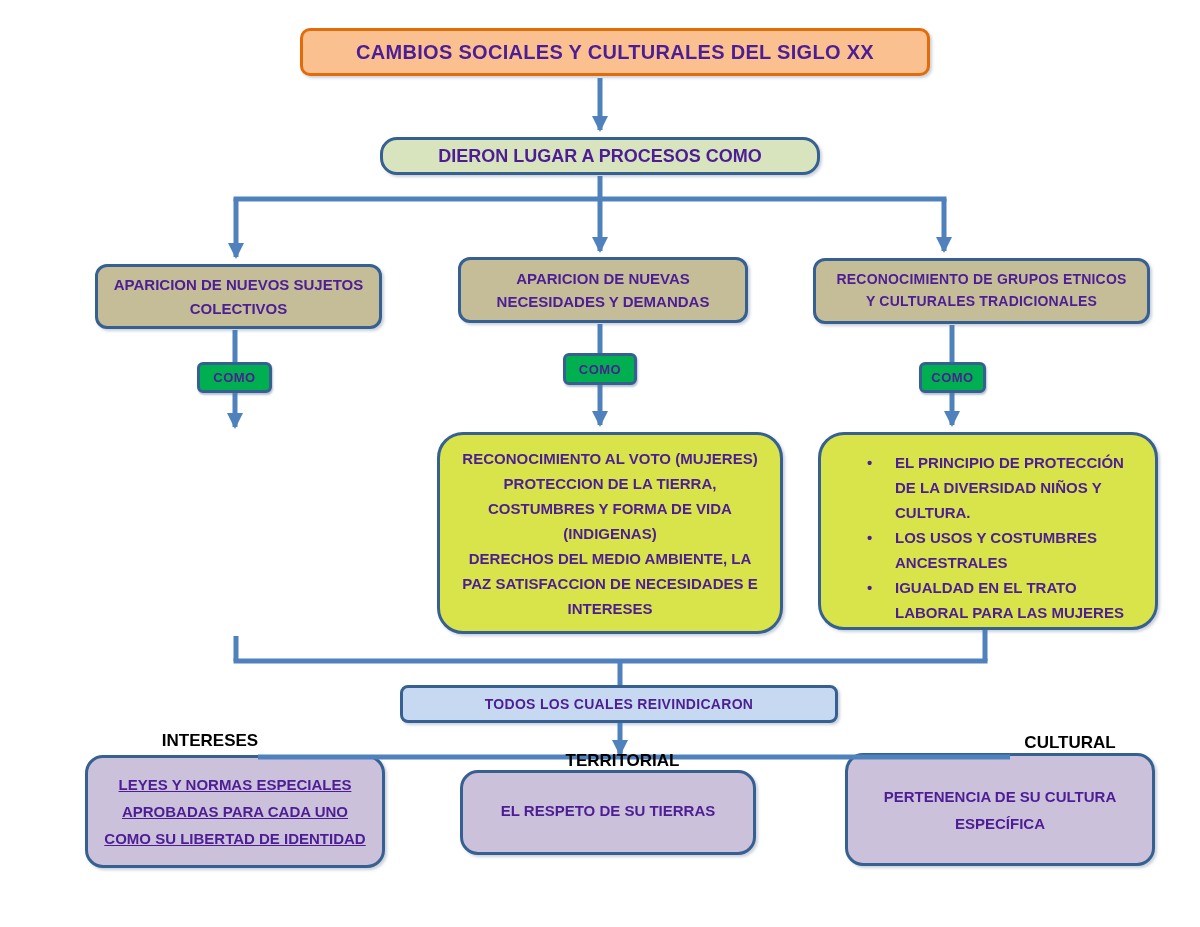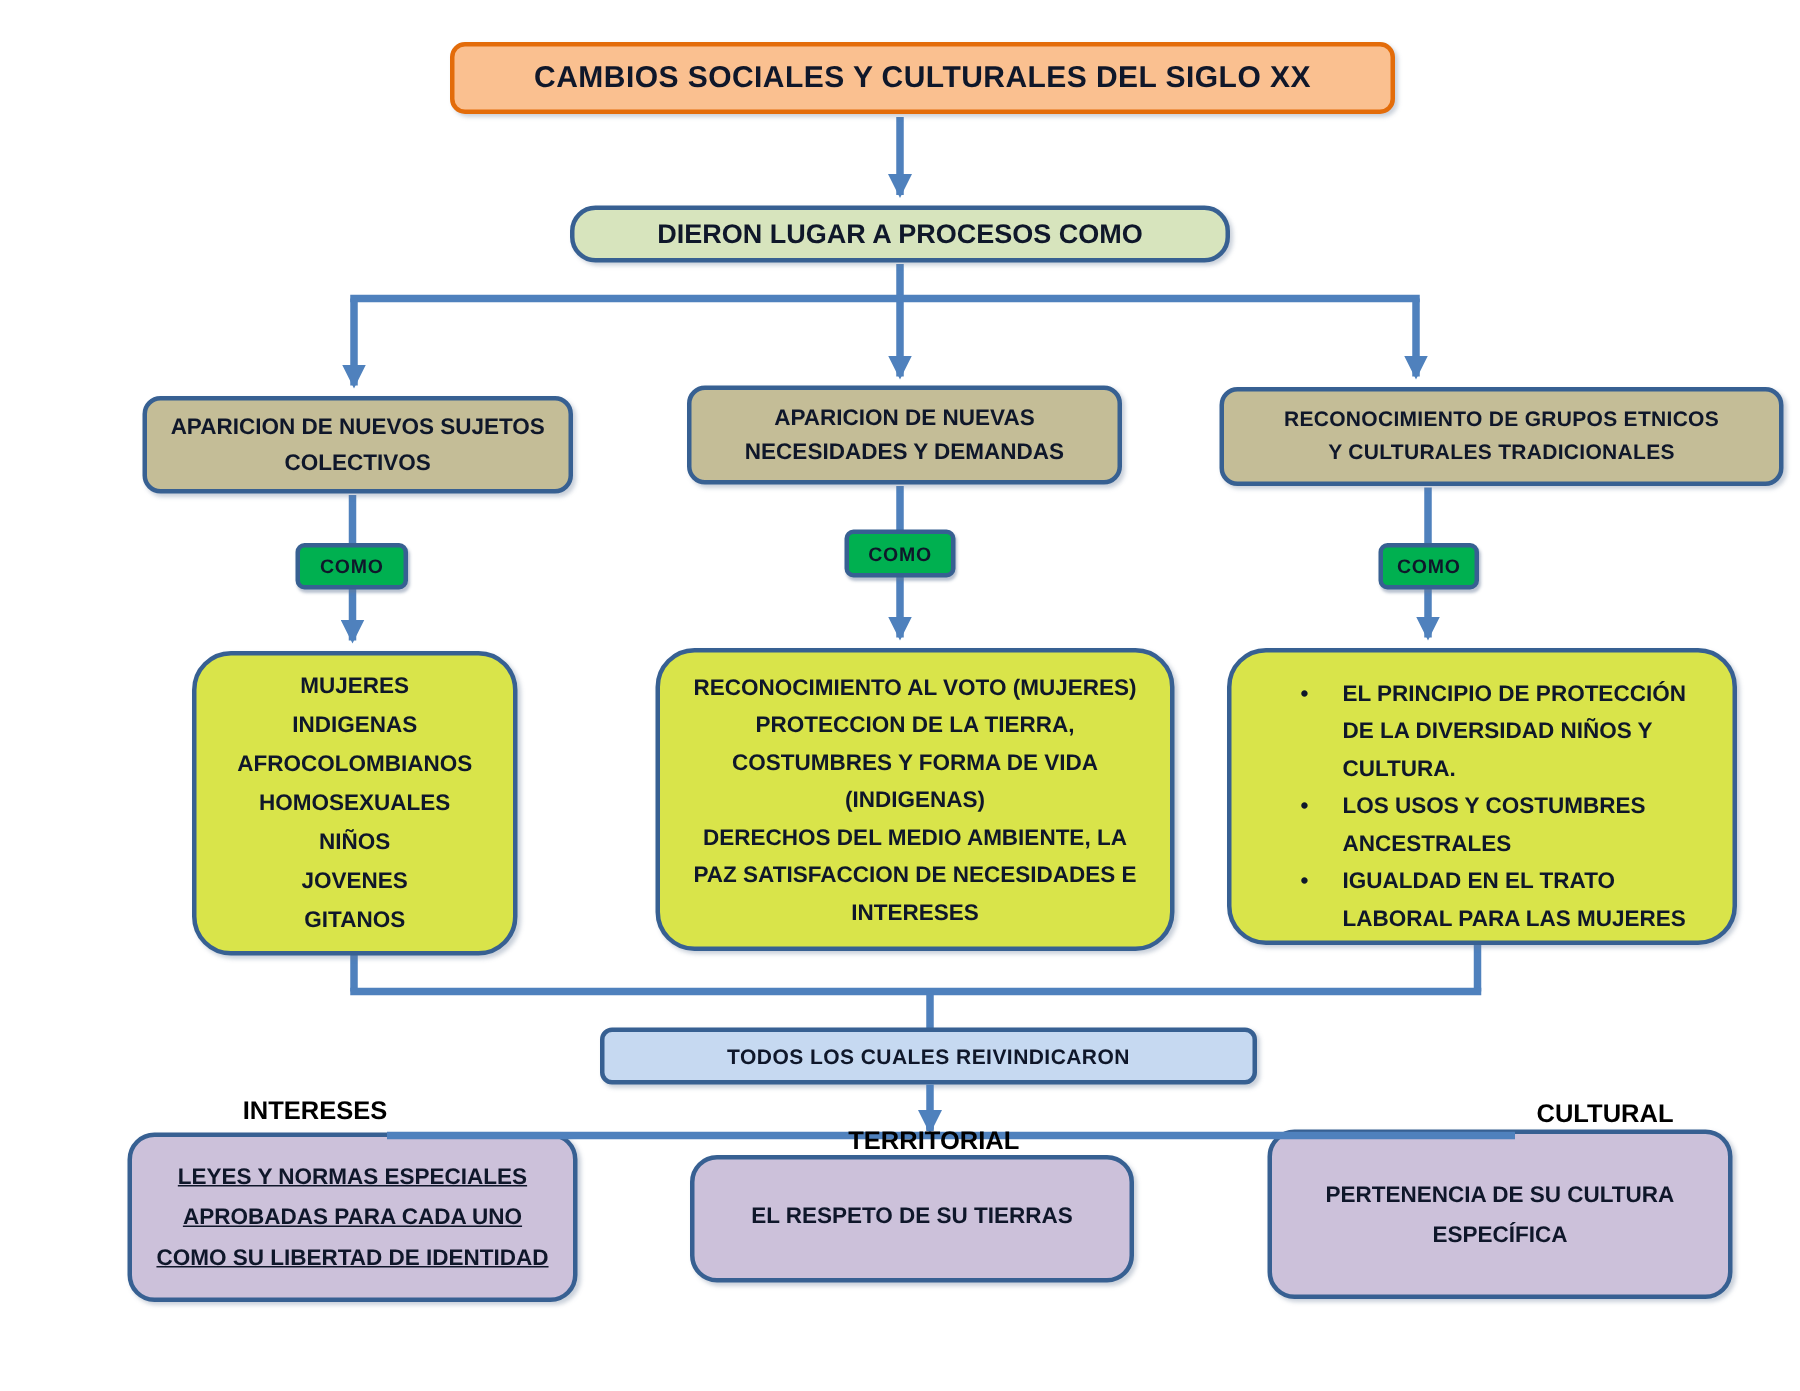--- a/index.html
+++ b/index.html
@@ -1,30 +1,30 @@
 <!DOCTYPE html>
 <html><head>
 <meta charset="utf-8">
 <style>
   html,body{margin:0;padding:0;background:#ffffff;}
   .canvas{position:relative;width:1200px;height:927px;background:#ffffff;overflow:hidden;
           font-family:"Liberation Sans",sans-serif;}
   svg.wires{position:absolute;left:0;top:0;z-index:0;}
   svg.wires-front{z-index:2;}
   .node{position:absolute;box-sizing:border-box;border:3px solid #376092;display:flex;
-        align-items:center;justify-content:center;text-align:center;font-weight:700;color:#0f172a;
+        align-items:center;justify-content:center;text-align:center;font-weight:700;color:#4c1d95;
         z-index:1;box-shadow:2px 2px 3px rgba(100,120,150,.35);}
   .pre{white-space:pre-line;}
   #title{left:300px;top:28px;width:630px;height:48px;background:#FAC090;border:3px solid #E36C0A;
          border-radius:10px;font-size:20px;letter-spacing:.3px;}
   #subtitle{left:380px;top:137px;width:440px;height:38px;background:#D7E4BD;border-radius:17px;font-size:18px;}
   .cat{background:#C4BD97;border-radius:12px;font-size:15px;line-height:1.55;}
   #cat0{left:95px;top:264px;width:287px;height:65px;}
   #cat1{left:458px;top:257px;width:290px;height:66px;}
-  #cat2{left:813px;top:258px;width:376px;height:66px;font-size:14px;letter-spacing:.2px;}
+  #cat2{left:813px;top:258px;width:337px;height:66px;font-size:14px;letter-spacing:.2px;}
   .como{background:#00B050;border-radius:6px;font-size:13px;letter-spacing:.5px;
         box-shadow:1px 2px 2px rgba(100,120,150,.45);}
   #como0{left:197px;top:362px;width:75px;height:31px;}
   #como1{left:563px;top:353px;width:74px;height:32px;}
   #como2{left:919px;top:362px;width:67px;height:31px;}
   .detail{background:#D9E44A;border-radius:26px;font-size:15px;}
   #det0{left:128px;top:434px;width:217px;height:203px;line-height:26px;}
   #det1{left:437px;top:432px;width:346px;height:202px;line-height:25px;padding:0 22px;}
   #det2{left:818px;top:432px;width:340px;height:198px;display:block;text-align:left;
         line-height:25px;padding:15px 22px 0 46px;}
@@ -84,27 +84,20 @@
 COLECTIVOS</div>
   <div class="node cat pre" id="cat1">APARICION DE NUEVAS
 NECESIDADES Y DEMANDAS</div>
   <div class="node cat pre" id="cat2">RECONOCIMIENTO DE GRUPOS ETNICOS
 Y CULTURALES TRADICIONALES</div>
 
   <div class="node como" id="como0">COMO</div>
   <div class="node como" id="como1">COMO</div>
   <div class="node como" id="como2">COMO</div>
 
-  <div class="node detail pre" id="det0">MUJERES
-INDIGENAS
-AFROCOLOMBIANOS
-HOMOSEXUALES
-NIÑOS
-JOVENES
-GITANOS</div>
   <div class="node detail pre" id="det1">RECONOCIMIENTO AL VOTO (MUJERES)
 PROTECCION DE LA TIERRA,
 COSTUMBRES Y FORMA DE VIDA
 (INDIGENAS)
 DERECHOS DEL MEDIO AMBIENTE, LA
 PAZ  SATISFACCION DE NECESIDADES E
 INTERESES</div>
 
   <div class="node detail" id="det2">
     <div class="bullet-row">

